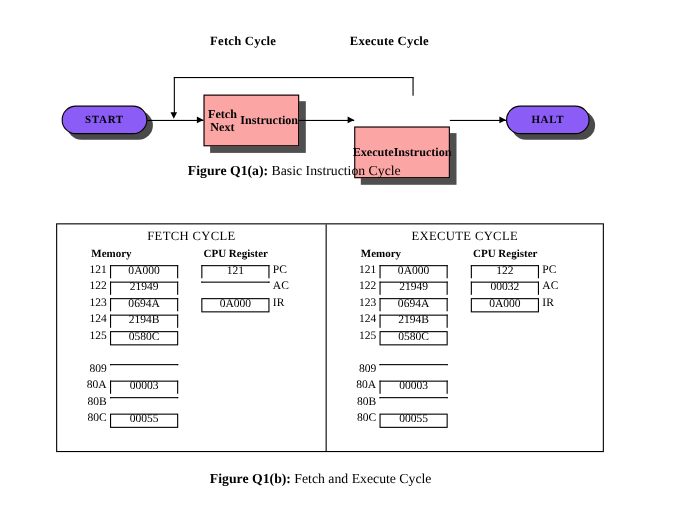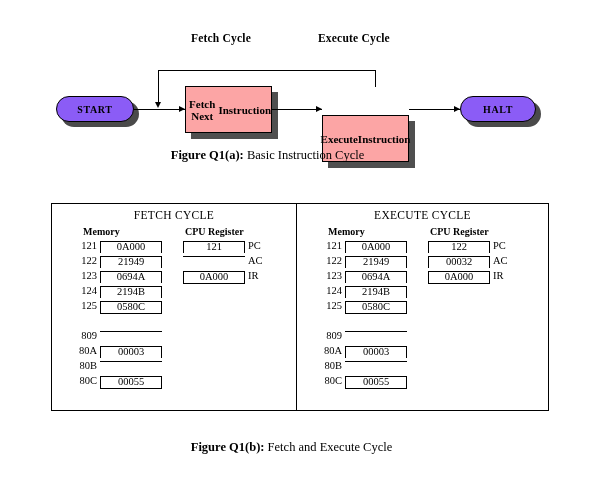--- a/index.html
+++ b/index.html
@@ -128,21 +128,21 @@
 
   #caption-a {
     position: absolute;
     left: 0; top: 148px;
     width: 535px;
     text-align: center;
     font-size: 12.5px;
   }
   #caption-b {
     position: absolute;
-    left: 0; top: 440px;
+    left: 0; top: 428px;
     width: 583px;
     text-align: center;
     font-size: 12.5px;
   }
   .cap-bold { font-weight: bold; }
 
   
   #figure-b {
     position: absolute;
     left: 51px; top: 203px;

